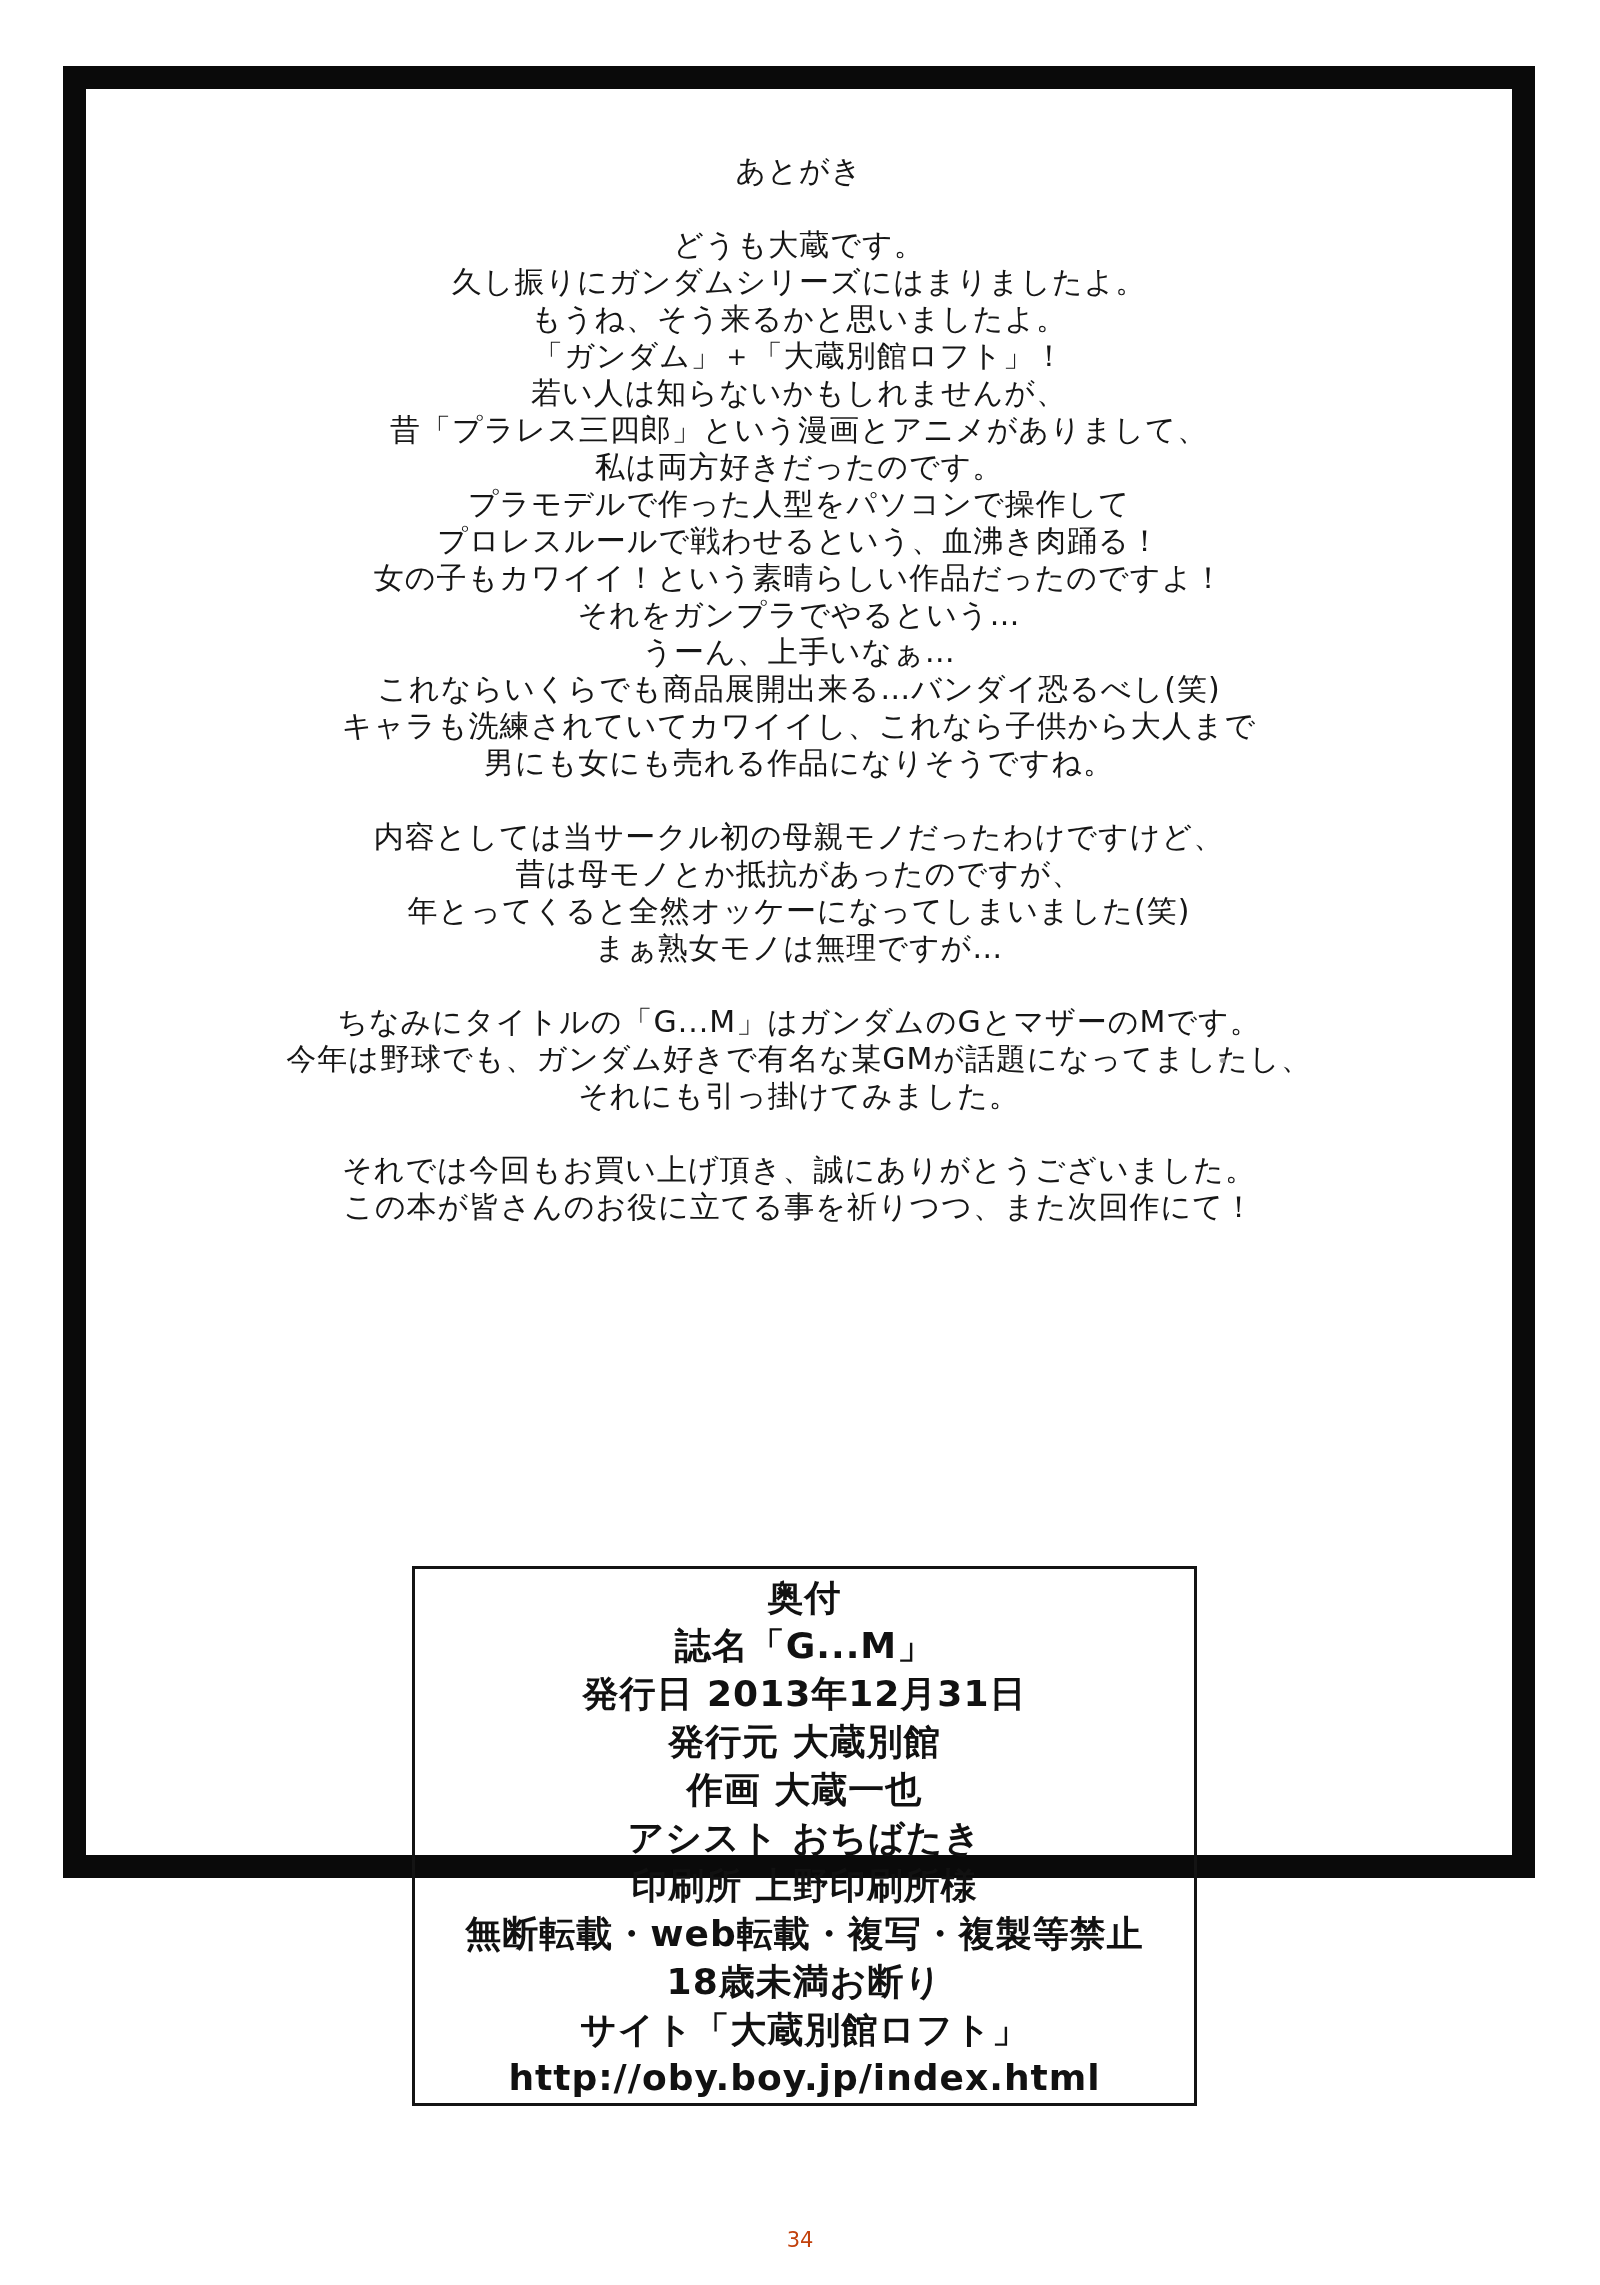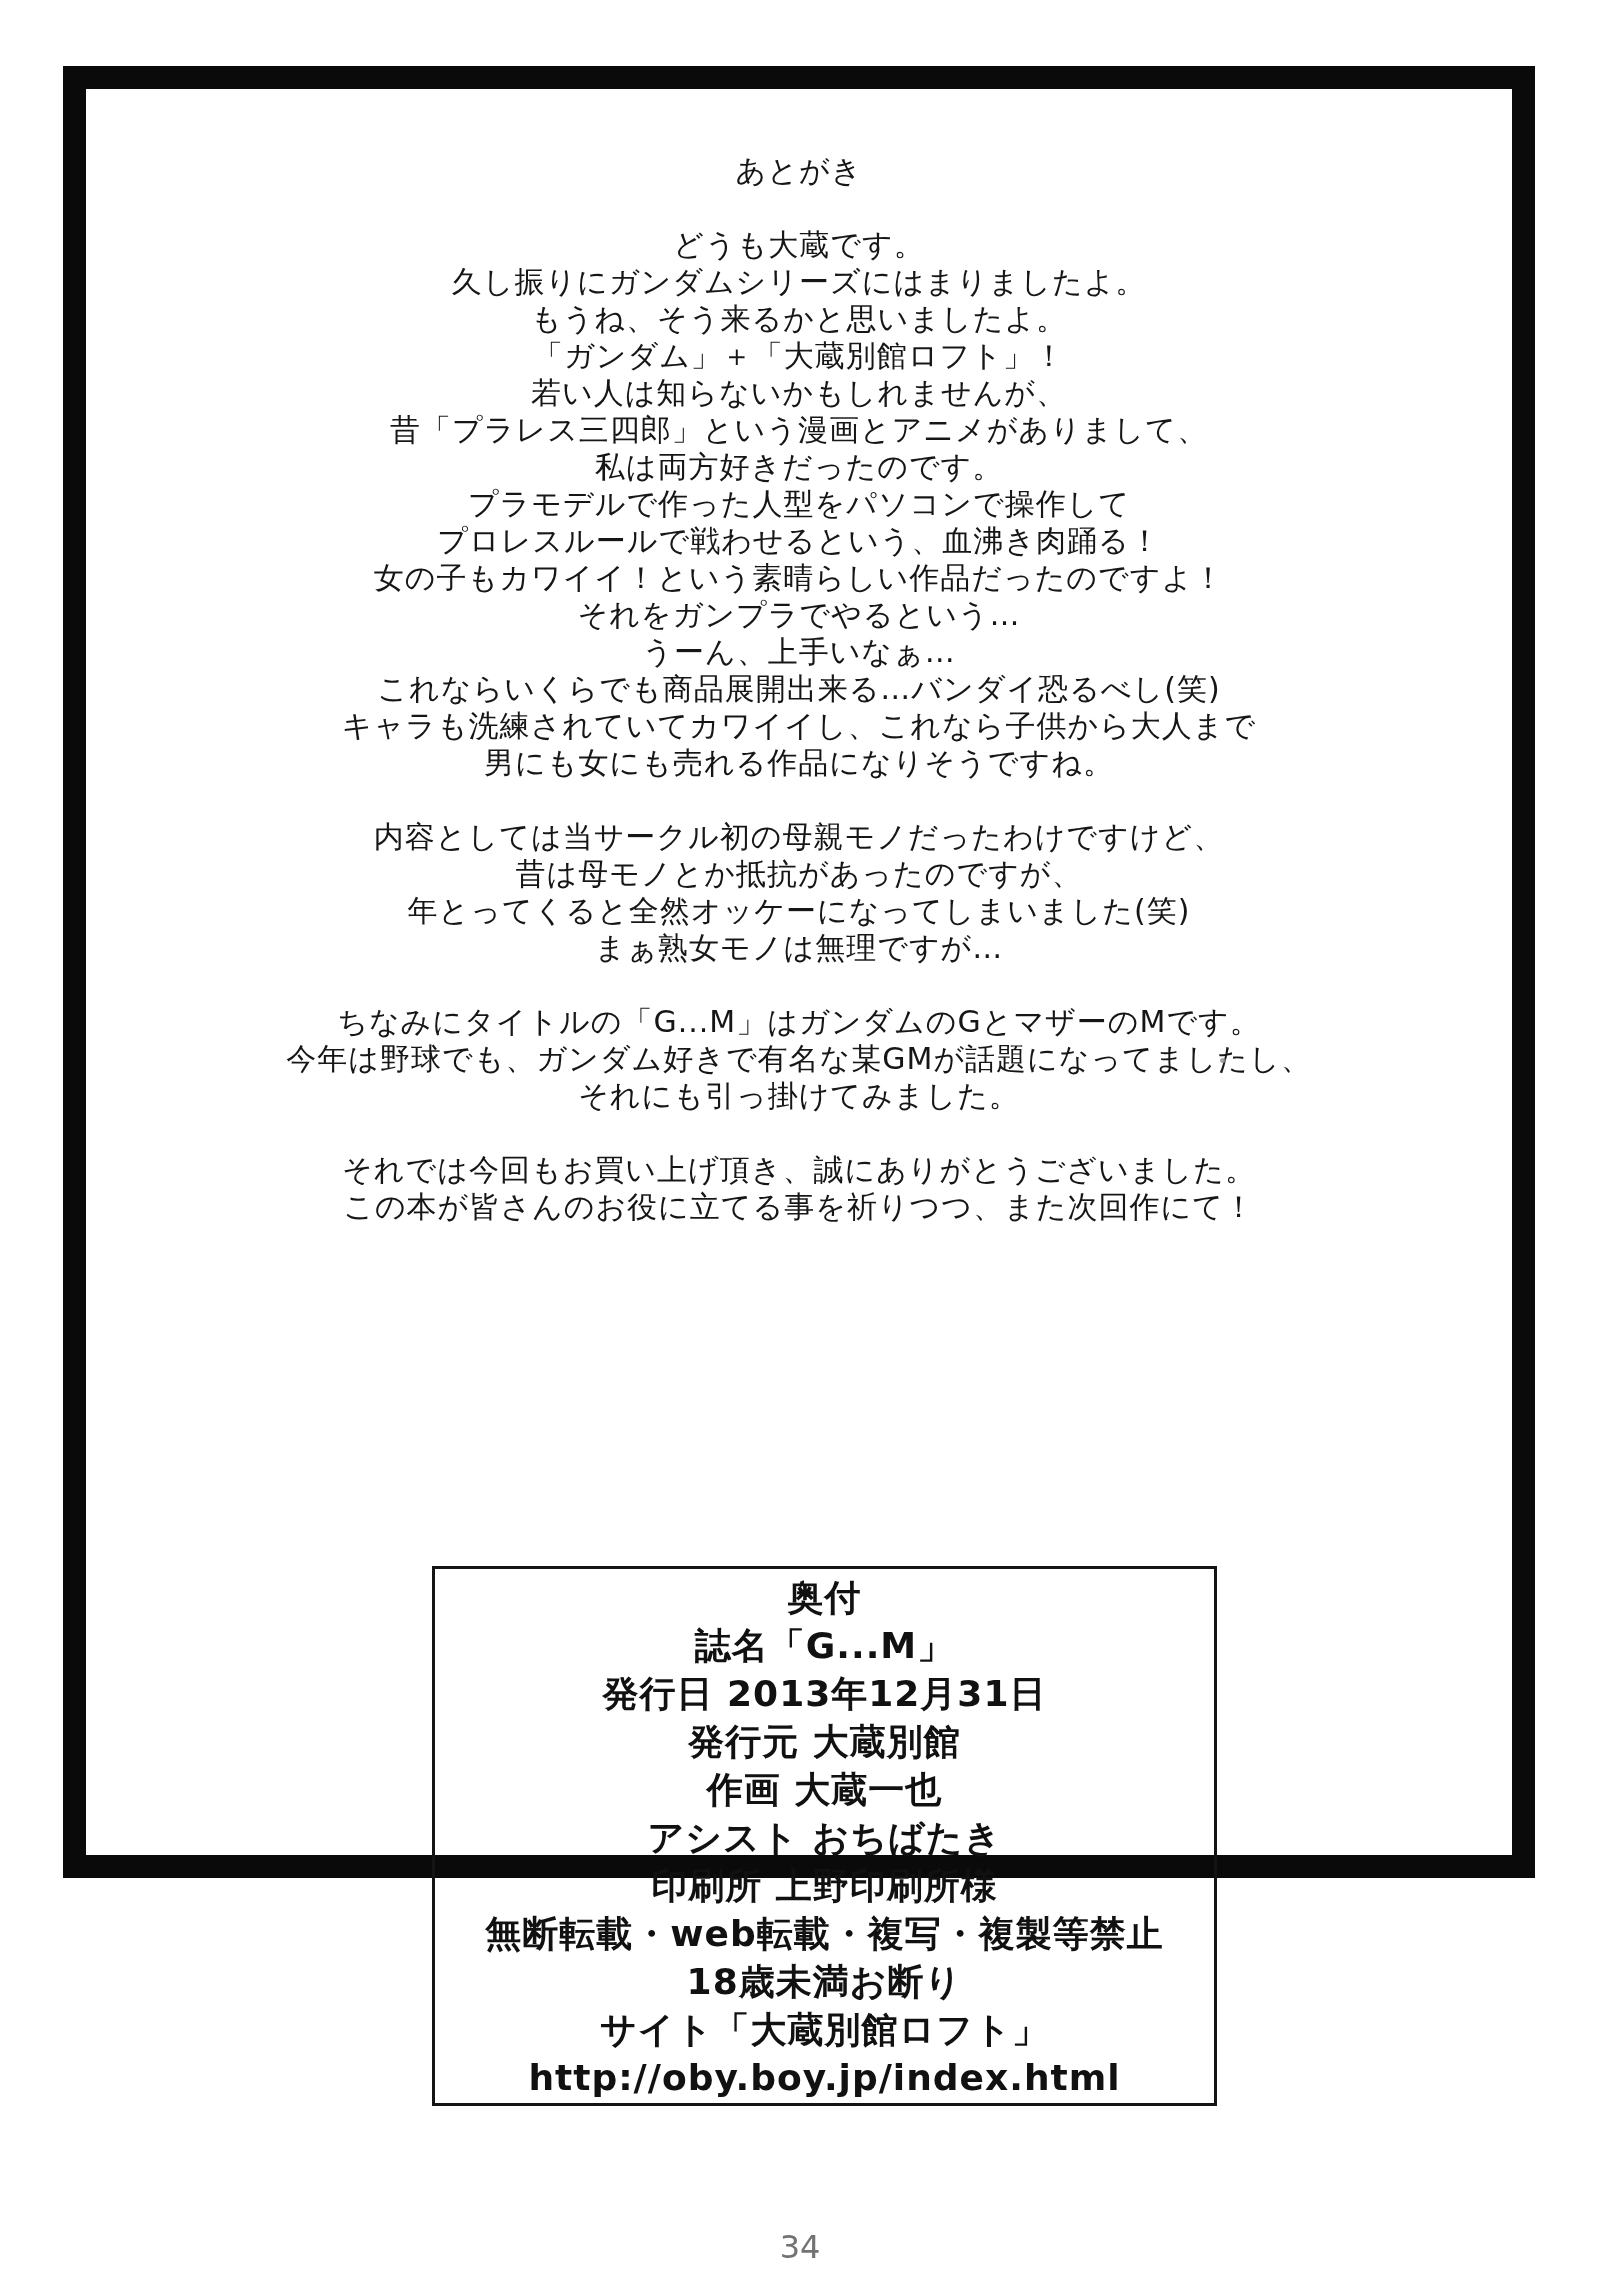--- a/index.html
+++ b/index.html
@@ -48,35 +48,34 @@
     width: 785px;
     height: 540px;
     border: 3px solid #141414;
     box-sizing: border-box;
     text-align: center;
     font-size: 36px;
     font-weight: bold;
     letter-spacing: 1px;
     padding-top: 5px;
     color: #111111;
-    margin-left: 20px;
   }
   .c-line {
     min-height: 48px;
     line-height: 48px;
     white-space: nowrap;
   }
   .page-number {
     position: absolute;
     left: 0;
     top: 2228px;
     width: 100%;
     text-align: center;
-    font-size: 32px;
-    color: #737373;
+    font-size: 21px;
+    color: #c2410c;
   }
   .artifact-dot {
     position: absolute;
     left: 1220px;
     top: 1058px;
     width: 6px;
     height: 5px;
     background: #8d8d8d;
     border-radius: 50%;
     opacity: 0.8;

